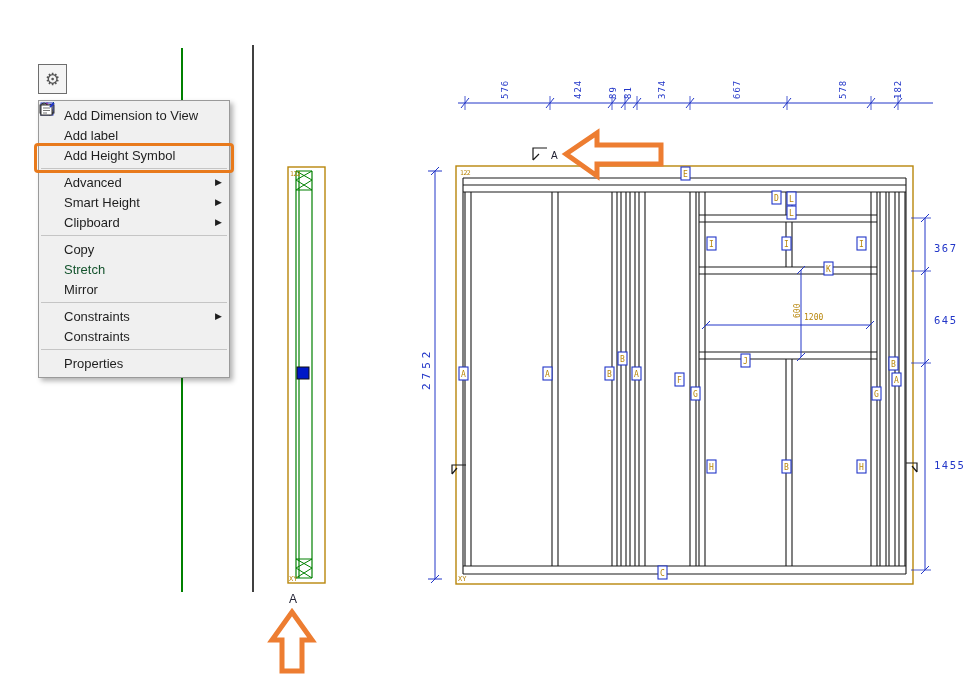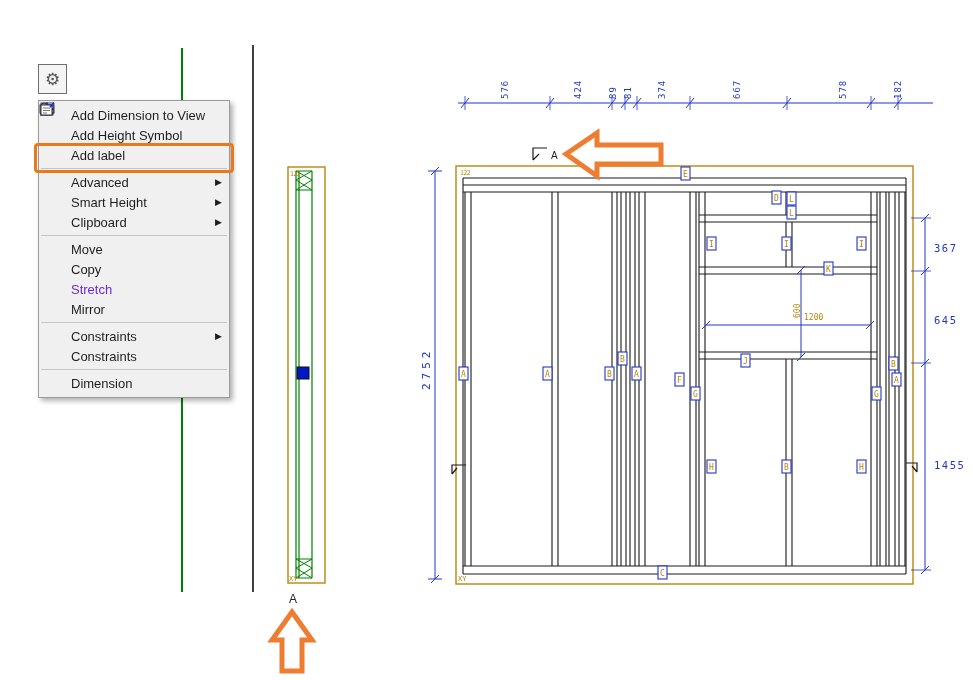--- a/index.html
+++ b/index.html
@@ -20,25 +20,25 @@
 
   
   .gear{position:absolute;left:38px;top:64px;width:27px;height:28px;background:#f4f4f4;
         border:1px solid #6e6e6e;z-index:5;display:flex;align-items:center;justify-content:center;
         font-size:17px;color:#555;cursor:pointer;}
 
   
   .menu{position:absolute;left:38px;top:100px;width:190px;background:#f0f0f0;
         border:1px solid #9a9a9a;box-shadow:3px 3px 5px rgba(0,0,0,.3);
         padding:4px 0;z-index:10;font-size:13px;color:#1e1e1e;}
-  .mi{height:20px;display:flex;align-items:center;gap:7px;padding:0 7px;cursor:pointer;}
+  .mi{height:20px;display:flex;align-items:center;padding:0 7px;cursor:pointer;}
   .mi .ic{width:18px;min-width:18px;height:16px;display:flex;align-items:center;justify-content:center;}
   .mi .lbl{white-space:nowrap;}
   .mi .arrow{margin-left:auto;font-size:9px;color:#1e1e1e;}
-  .mi.disabled{color:#6d28d9;}
+  .mi.disabled{color:#14532d;}
   .sep{height:1px;background:#c5c5c5;margin:3px 2px;}
   .hl{position:absolute;left:-5px;top:42px;width:194px;height:24px;border:3px solid #e87a1c;
       border-radius:4px;z-index:11;pointer-events:none;background:transparent;}
 </style>
 </head>
 <body>
 
 <svg width="973" height="680" viewBox="0 0 973 680">
 
   <path d="M182 48V592" stroke="#008000" stroke-width="2" fill="none"></path>
@@ -170,36 +170,36 @@
           <path d="M2 13L4 2" stroke="#008000" fill="none"></path>
           <rect x="5" y="5" width="9" height="7" fill="none" stroke="#2236c8"></rect>
           <path d="M12 4l3-3" stroke="#008000"></path>
         </svg>
     </span>
     <span class="lbl">Add Dimension to View</span>
   </div>
   <div class="mi">
     <span class="ic">
       <svg width="16" height="16">
+          <rect x="2" y="2" width="12" height="12" fill="#fff" stroke="#2236c8"></rect>
+          <text x="8" y="12" font-size="10" fill="#1a1a1a" text-anchor="middle" font-family="Liberation Sans,sans-serif">A</text>
+        </svg>
+    </span>
+    <span class="lbl">Add label</span>
+  </div>
+  <div class="mi">
+    <span class="ic">
+      <svg width="16" height="16">
           <text x="3" y="6" font-size="6" fill="#333" font-family="DejaVu Sans Mono,monospace">+5</text>
           <path d="M3 14h8l3-4" stroke="#555" fill="none"></path>
           <path d="M2 8v7" stroke="#555"></path>
         </svg>
     </span>
     <span class="lbl">Add Height Symbol</span>
   </div>
-  <div class="mi">
-    <span class="ic">
-      <svg width="16" height="16">
-          <rect x="2" y="2" width="12" height="12" fill="#fff" stroke="#2236c8"></rect>
-          <text x="8" y="12" font-size="10" fill="#1a1a1a" text-anchor="middle" font-family="Liberation Sans,sans-serif">A</text>
-        </svg>
-    </span>
-    <span class="lbl">Add label</span>
-  </div>
 
   <div class="sep"></div>
 
   <div class="mi">
     <span class="ic"></span>
     <span class="lbl">Advanced</span>
     <span class="arrow">▶</span>
   </div>
   <div class="mi">
     <span class="ic"></span>
@@ -207,29 +207,20 @@
     <span class="arrow">▶</span>
   </div>
   <div class="mi">
     <span class="ic"></span>
     <span class="lbl">Clipboard</span>
     <span class="arrow">▶</span>
   </div>
 
   <div class="sep"></div>
 
-  <div class="mi">
-    <span class="ic">
-      <svg width="16" height="16" stroke="#222" fill="#222">
-          <path d="M8 2V14M2 8H14" fill="none"></path>
-          <path d="M8 1l-2 3h4zM8 15l-2-3h4zM1 8l3-2v4zM15 8l-3-2v4z" stroke="none"></path>
-        </svg>
-    </span>
-    <span class="lbl">Move</span>
-  </div>
   <div class="mi">
     <span class="ic">
       <svg width="16" height="16">
           <circle cx="5" cy="5" r="3" fill="none" stroke="#333"></circle>
           <circle cx="11" cy="11" r="3" fill="none" stroke="#333"></circle>
           <path d="M7 7l2 2" stroke="#333"></path>
         </svg>
     </span>
     <span class="lbl">Copy</span>
   </div>
@@ -272,15 +263,15 @@
   <div class="sep"></div>
 
   <div class="mi">
     <span class="ic">
       <svg width="16" height="16">
           <rect x="2" y="4" width="11" height="10" fill="#fff" stroke="#333"></rect>
           <path d="M4 7h7M4 9.5h7M4 12h4" stroke="#777"></path>
           <path d="M11 6l4-4" stroke="#2236c8" stroke-width="2"></path>
         </svg>
     </span>
-    <span class="lbl">Dimension</span>
+    <span class="lbl">Properties</span>
   </div>
 </div>
 
 </body></html>

